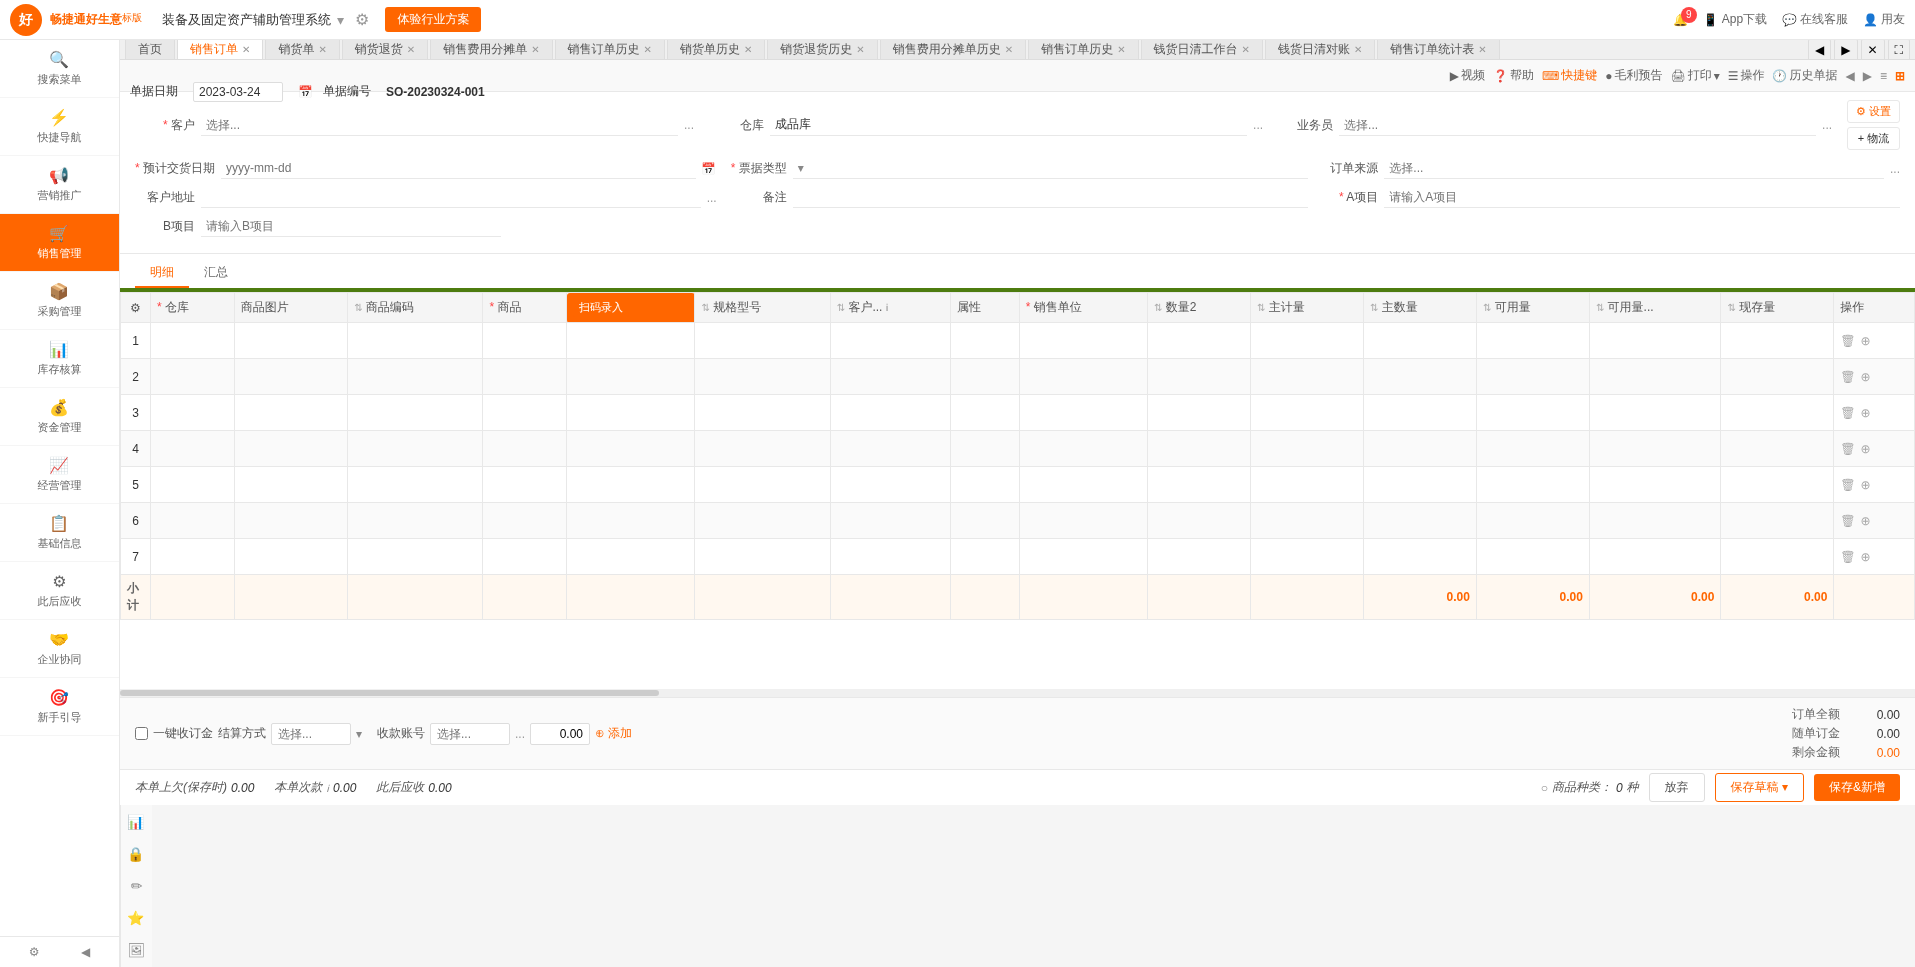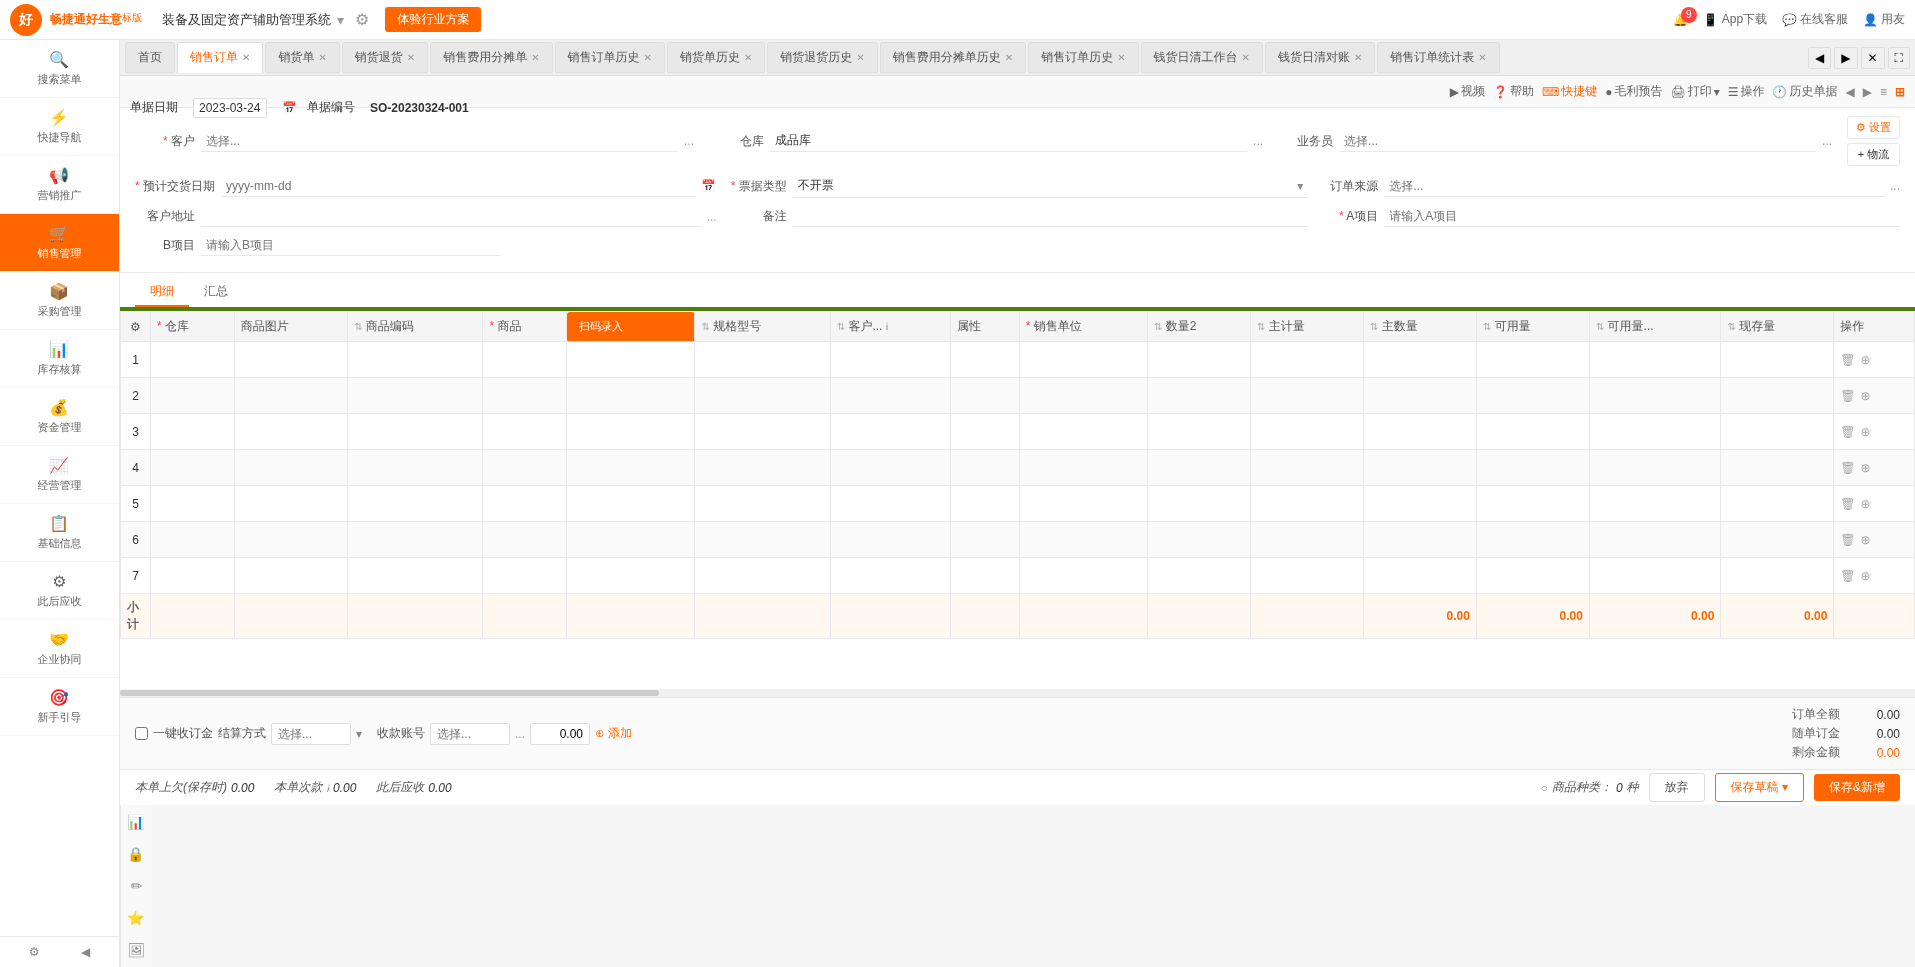--- a/index.html
+++ b/index.html
@@ -126,21 +126,21 @@
     
     .content-area {
       flex: 1;
       display: flex;
       flex-direction: column;
       overflow: hidden;
     }
 
     
     .tab-bar {
-      height: 36px;
+      height: 20px;
       background: #f0f0f0;
       display: flex;
       align-items: center;
       padding: 0 5px;
       gap: 2px;
       overflow-x: auto;
       flex-shrink: 0;
       border-bottom: 1px solid #ddd;
     }
     .tab-bar::-webkit-scrollbar { height: 3px; }
@@ -630,21 +630,21 @@
         <button>✕</button>
         <button>⛶</button>
       </div>
     </div>
 
     <div class="form-area">
 
       <div class="toolbar">
         <div class="toolbar-field">
           <span>单据日期</span>
-          <input type="text" style="color: rgb(51, 51, 51); width: 74px;" value="2023-03-24">
+          <input type="text" style="color: rgb(51, 51, 51); width: 90px;" value="2023-03-24">
           <span style="cursor:pointer;color:#888">📅</span>
         </div>
         <div class="toolbar-field">
           <span>单据编号</span>
           <span style="color:#333;font-weight:bold">SO-20230324-001</span>
         </div>
         <div class="toolbar-right">
           <span class="btn-link">
             <span>▶</span>
             <span>视频</span>
@@ -707,21 +707,20 @@
 
         <div class="form-row">
           <div class="form-group">
             <span class="form-label required">预计交货日期</span>
             <input class="form-input" type="text" placeholder="yyyy-mm-dd" style="color: rgb(153, 153, 153); width: 120px;">
             <span style="cursor:pointer;color:#888">📅</span>
           </div>
           <div class="form-group">
             <span class="form-label required">票据类型</span>
             <div class="select-field">
-              <span style="flex:1;color:#333">不开票</span>
               <span style="cursor:pointer;color:#888">▾</span>
             </div>
           </div>
           <div class="form-group">
             <span class="form-label">订单来源</span>
             <input class="form-input" type="text" placeholder="选择..." style="color: rgb(153, 153, 153);">
             <span class="dots">...</span>
           </div>
         </div>
 

